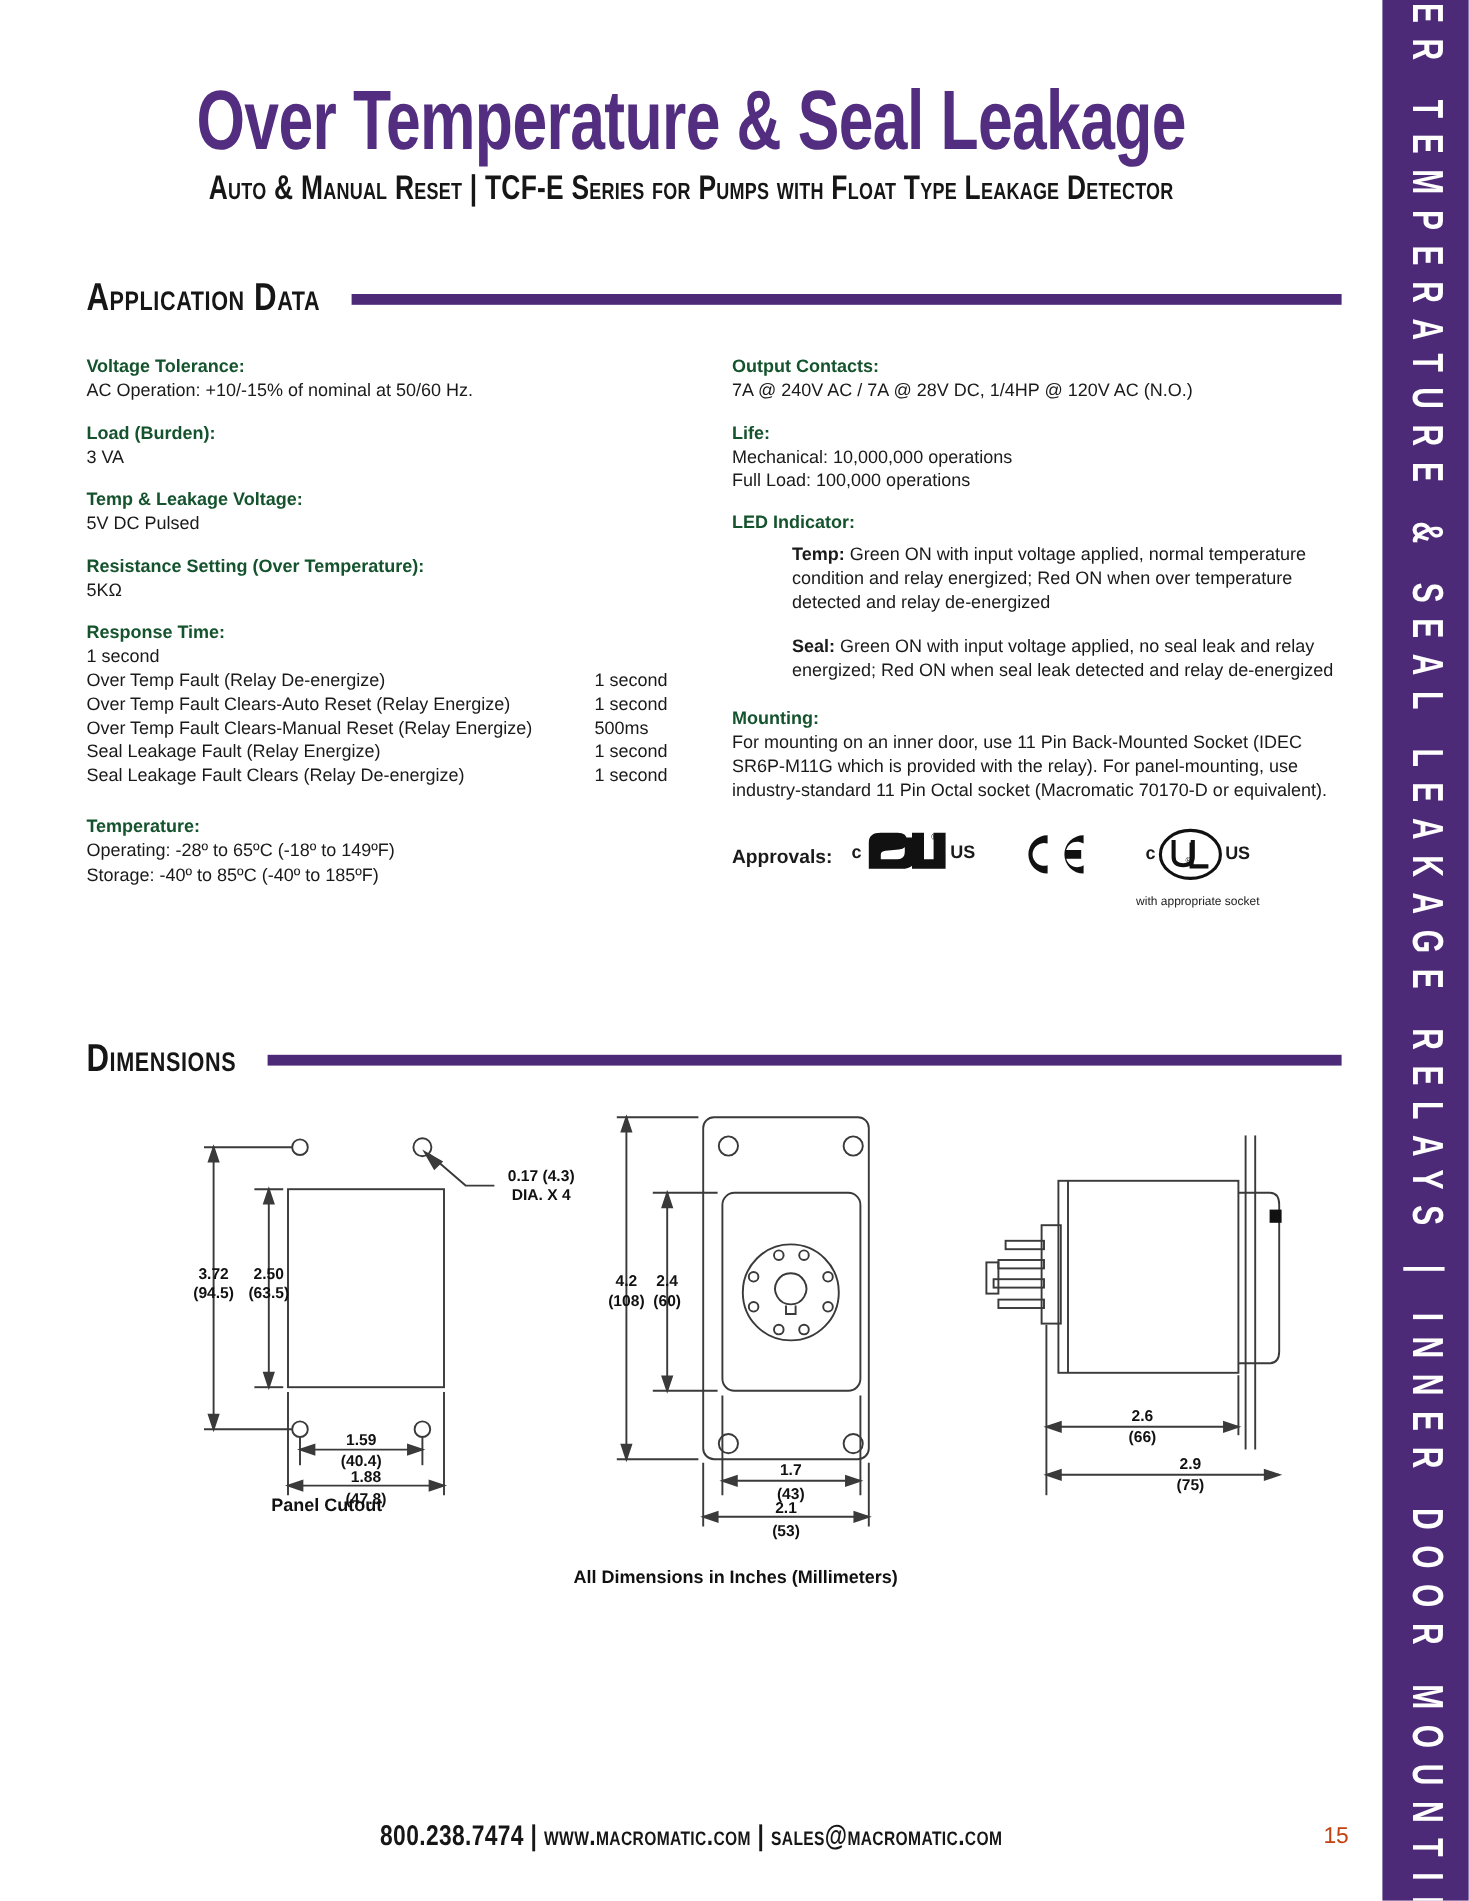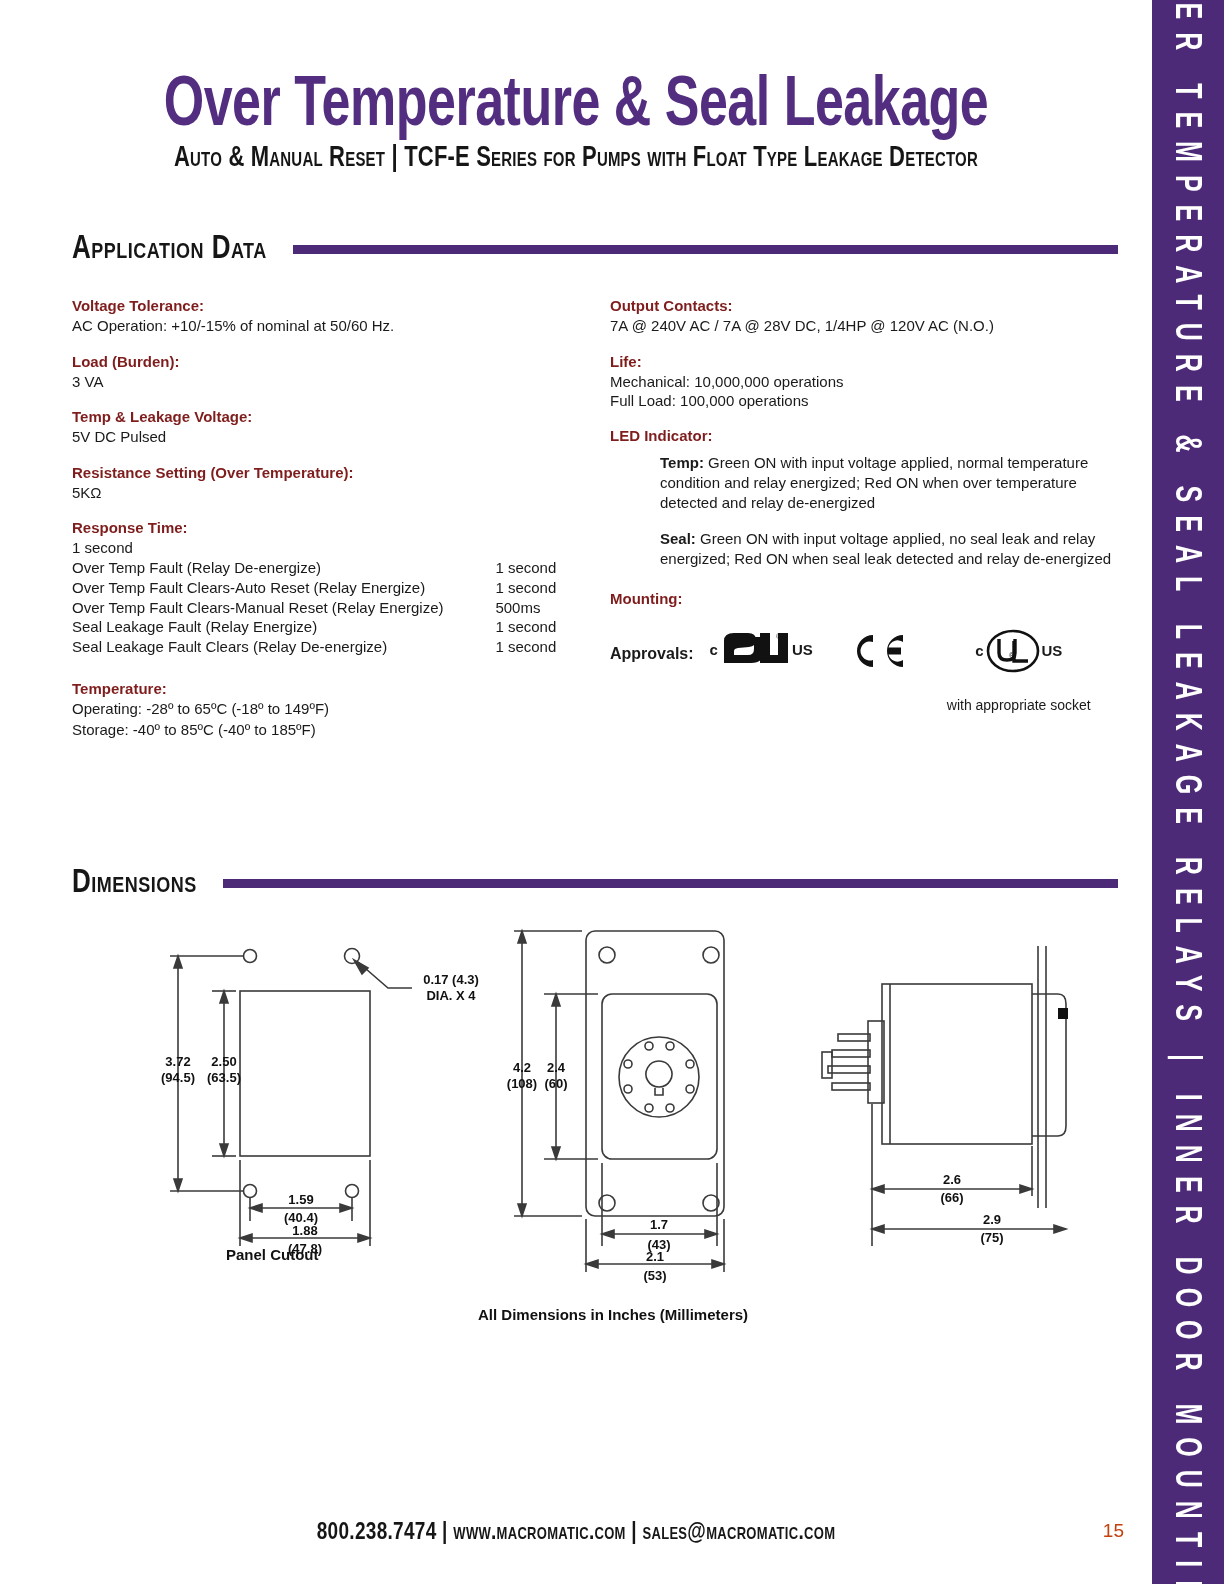--- a/index.html
+++ b/index.html
@@ -92,21 +92,21 @@
   .cols {
     position: absolute;
     left: 0; top: 296px;
     width: 1152px;
   }
   .col-left  { position: absolute; left: 72px;  top: 0; width: 512px; }
   .col-right { position: absolute; left: 610px; top: 0; width: 520px; }
 
   .spec { margin-bottom: 15px; }
   .spec-label {
-    font-size: 15px; font-weight: bold; color: #7f1d1d;
+    font-size: 15px; font-weight: bold; color: #14532d;
     line-height: 1.35;
   }
   .spec-value {
     font-size: 15px; color: #1a1a1a; line-height: 1.35;
   }
   .spec-value.tight { line-height: 1.3; }
 
   
   .rt-row { display: flex; font-size: 15px; line-height: 1.32; }
   .rt-name { width: 430px; }
@@ -125,21 +125,21 @@
   .approvals {
     display: flex;
     align-items: flex-start;
     margin-top: 20px;
   }
   .approvals-label { font-size: 16px; font-weight: bold; padding-top: 16px; }
   .marks { display: flex; align-items: flex-start; margin-left: 16px; }
   .mark { margin-right: 34px; display: flex; flex-direction: column; align-items: center; }
   .mark-row { display: flex; align-items: center; }
   .mark-small { font-size: 15px; font-weight: bold; }
-  .mark-note { font-size: 14px; text-align: left; line-height: 1.25; margin-top: 24px; }
+  .mark-note { font-size: 10px; text-align: left; line-height: 1.25; margin-top: 12px; }
 
   
   .dim-section { position: absolute; left: 0; top: 866px; width: 1156px; }
   .drawings { position: absolute; left: 0; top: 40px; width: 1152px; height: 420px; }
   .caption {
     position: absolute;
     font-size: 15px; font-weight: bold; color: #111;
   }
 
   
@@ -260,20 +260,21 @@
         <div class="led-block">
           <b>Temp:</b><span> Green ON with input voltage applied, normal temperature condition and relay energized; Red ON when over temperature detected and relay de-energized</span>
         </div>
         <div class="led-block" style="margin-top:16px;">
           <b>Seal:</b><span> Green ON with input voltage applied, no seal leak and relay energized; Red ON when seal leak detected and relay de-energized</span>
         </div>
       </div>
 
       <div class="spec" style="margin-top:20px;">
         <div class="spec-label">Mounting:</div>
+        <div class="spec-value">For mounting on an inner door, use 11 Pin Back-Mounted Socket (IDEC SR6P-M11G which is provided with the relay). For panel-mounting, use industry-standard 11 Pin Octal socket (Macromatic 70170-D or equivalent).</div>
       </div>
 
       <div class="approvals">
         <div class="approvals-label">Approvals:</div>
         <div class="marks">
 
           <div class="mark">
             <div class="mark-row">
               <span class="mark-small">c</span>
               <svg width="74" height="42" viewBox="0 0 74 42">

